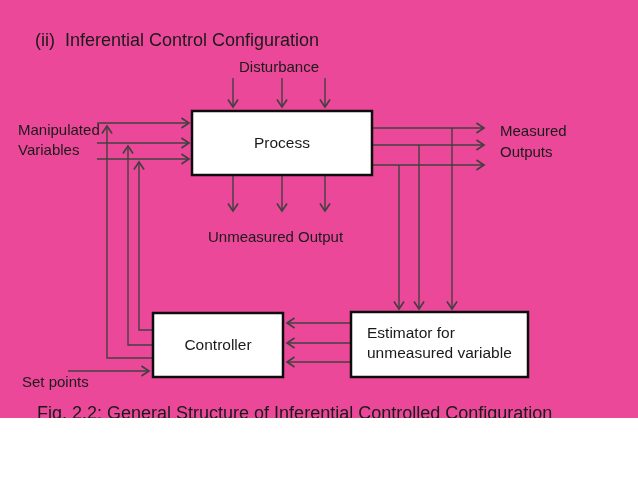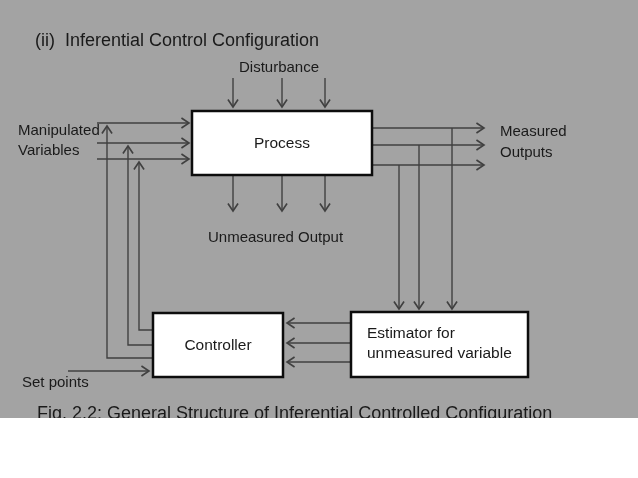--- a/index.html
+++ b/index.html
@@ -1,19 +1,19 @@
 <!DOCTYPE html>
 <html><head>
 <meta charset="utf-8">
 <style>
   html,body{margin:0;padding:0;background:#ffffff;}
   .stage{
     position:relative;
     width:638px;height:418px;
-    background:#a3a3a3;
+    background:#ec4899;
     font-family:"Liberation Sans", sans-serif;
     overflow:hidden;
   }
   svg{display:block;}
   text{
     font-family:"Liberation Sans", sans-serif;
     fill:#1a1a1a;
   }
   .ttl{font-size:18px;}
   .lbl{font-size:15px;}

